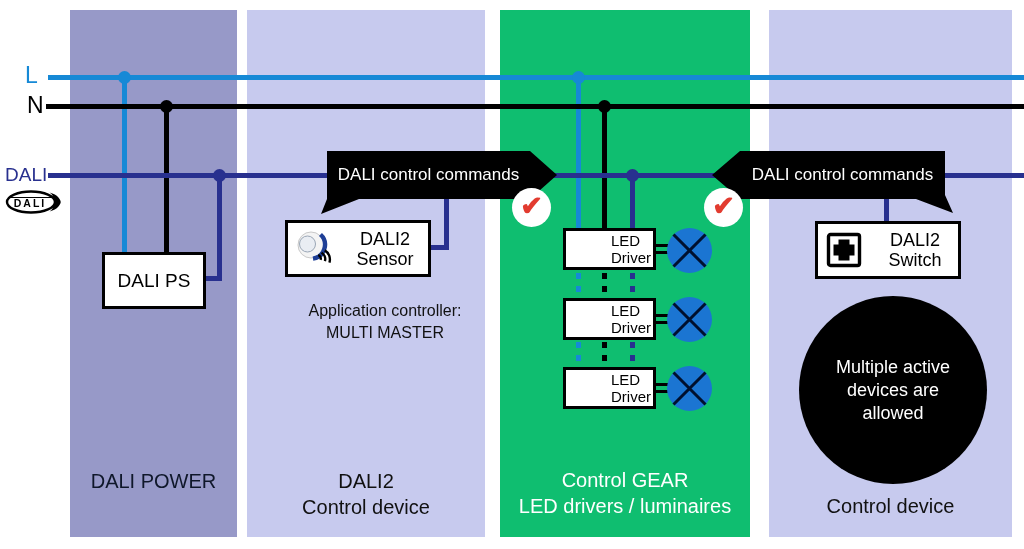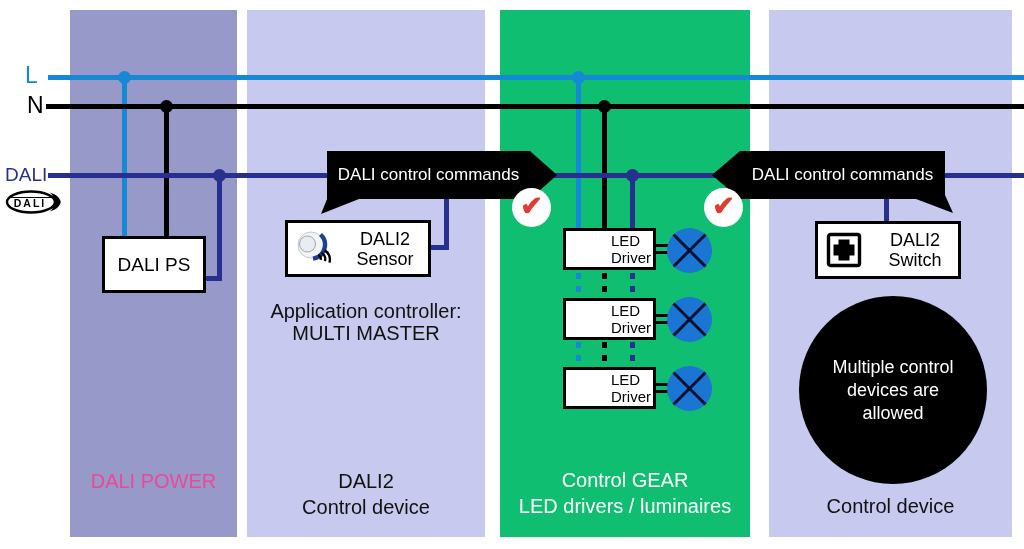--- a/index.html
+++ b/index.html
@@ -23,21 +23,21 @@
   #label-n{left:27px;top:92px;color:#000;}
   #label-dali{left:5px;top:164px;color:#28308F;font-size:19px;}
 
   .dotted{position:absolute;width:5px;}
   .dotted.blue{background:repeating-linear-gradient(to bottom,#1689D6 0 6px,transparent 6px 13px);}
   .dotted.black{background:repeating-linear-gradient(to bottom,#000 0 6px,transparent 6px 13px);}
   .dotted.navy{background:repeating-linear-gradient(to bottom,#28308F 0 6px,transparent 6px 13px);}
 
   .device{position:absolute;box-sizing:border-box;background:#fff;border:3px solid #000;
           display:flex;align-items:center;justify-content:center;color:#000;}
-  #dali-ps{left:102px;top:236px;width:104px;height:57px;font-size:19px;}
+  #dali-ps{left:102px;top:252px;width:104px;height:57px;font-size:19px;}
   #sensor-box{left:285px;top:220px;width:146px;height:57px;gap:8px;padding-left:6px;}
   #switch-box{left:815px;top:221px;width:146px;height:58px;gap:10px;padding-left:8px;}
   .device-2line{font-size:18px;line-height:20px;text-align:center;flex:1;}
   .driver{left:563px;width:93px;height:42px;font-size:15px;padding-left:45px;}
   #driver-1{top:228px;} #driver-2{top:298px;} #driver-3{top:367px;}
   .lamp{position:absolute;left:666px;width:47px;height:47px;}
   #lamp-1{top:227px;} #lamp-2{top:296px;} #lamp-3{top:365px;}
   .link-bar{position:absolute;left:654px;width:15px;height:3px;background:#000;}
 
   .bubble{position:absolute;background:#000;}
@@ -53,27 +53,27 @@
   .check{position:absolute;width:39px;height:39px;border-radius:50%;background:#fff;
     display:flex;align-items:center;justify-content:center;top:188px;}
   #check-1{left:512px;} #check-2{left:704px;}
   .check span{color:#E23B2F;font-size:27px;font-weight:bold;line-height:1;transform:translateY(-1px);}
 
   #badge-circle{position:absolute;left:799px;top:296px;width:188px;height:188px;border-radius:50%;
     background:#000;display:flex;flex-direction:column;align-items:center;justify-content:center;
     color:#fff;font-size:18px;line-height:23px;text-align:center;}
 
   .caption{position:absolute;text-align:center;font-size:20px;line-height:26px;}
-  #caption-power{left:70px;width:167px;top:468px;color:#ec4899;}
+  #caption-power{left:70px;width:167px;top:468px;color:#0f172a;}
   #caption-control{left:247px;width:238px;top:468px;color:#111;}
   #caption-gear{left:500px;width:250px;top:467px;color:#fff;}
   #caption-switch{left:769px;width:243px;top:493px;color:#111;}
 
   .note{position:absolute;left:247px;width:238px;text-align:center;color:#111;}
-  #app-controller{top:300px;font-size:20px;line-height:22px;}
+  #app-controller{top:300px;font-size:16px;line-height:22px;padding-left:19px;}
   #multi-notes{top:362px;font-size:15.5px;line-height:23px;}
   .nl{display:block;}
 
   #dali-logo{position:absolute;left:5px;top:189px;}
 </style>
 </head>
 <body>
 
 <div id="canvas">
 
@@ -196,21 +196,21 @@
   <div class="check" id="check-2">
     <span>✔</span>
   </div>
 
   <div class="note" id="app-controller">
     <span class="nl">Application controller:</span>
     <span class="nl">MULTI MASTER</span>
   </div>
 
   <div id="badge-circle">
-    <span>Multiple control</span>
+    <span>Multiple active</span>
     <span>devices are</span>
     <span>allowed</span>
   </div>
 
   <div class="caption" id="caption-power">
     <span class="nl">DALI POWER</span>
   </div>
   <div class="caption" id="caption-control">
     <span class="nl">DALI2</span>
     <span class="nl">Control device</span>

